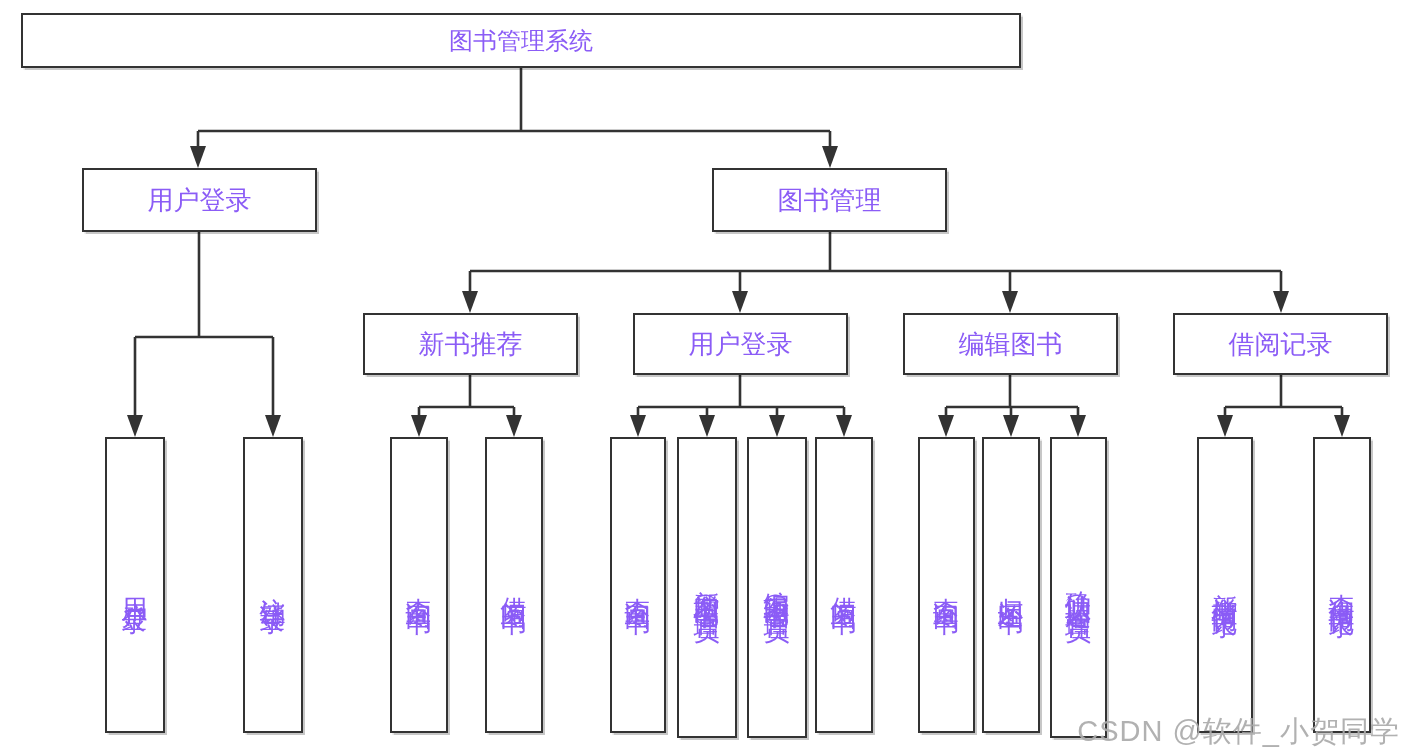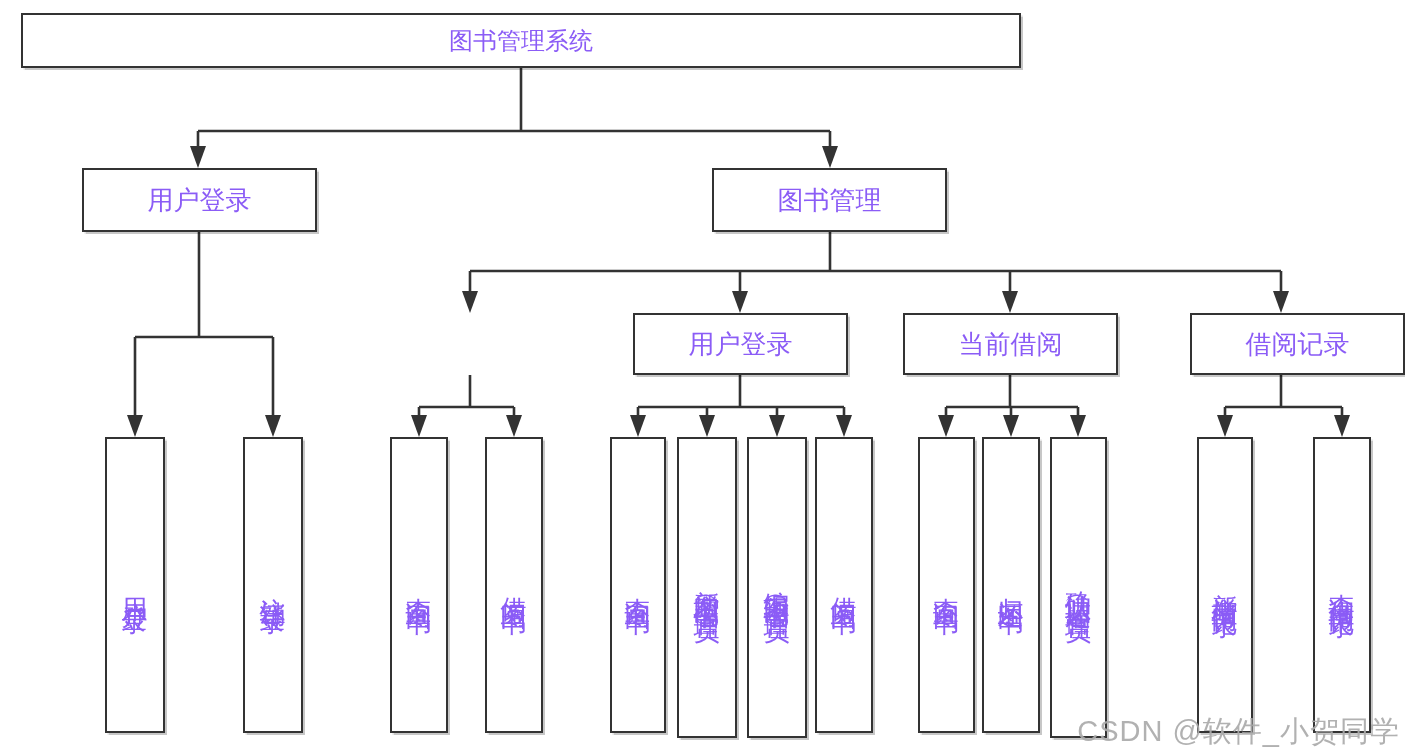--- a/index.html
+++ b/index.html
@@ -115,27 +115,30 @@
     <span>图书管理系统</span>
   </div>
 
   <div class="box lvl2" style="left:82px;">
     <span>用户登录</span>
   </div>
   <div class="box lvl2" style="left:712px;">
     <span>图书管理</span>
   </div>
 
+  <div class="box lvl3" style="left:363px;">
+    <span>新书推荐</span>
+  </div>
   <div class="box lvl3" style="left:633px;">
     <span>用户登录</span>
   </div>
   <div class="box lvl3" style="left:903px;">
-    <span>当前借阅</span>
+    <span>编辑图书</span>
   </div>
-  <div class="box lvl3" style="left:1173px;margin-left:17px;">
+  <div class="box lvl3" style="left:1173px;">
     <span>借阅记录</span>
   </div>
 
   <div class="box leaf" style="left:105px;width:60px;">
     <span class="leaf-label">用户登录</span>
   </div>
   <div class="box leaf" style="left:243px;width:60px;">
     <span class="leaf-label">注销登录</span>
   </div>
 

